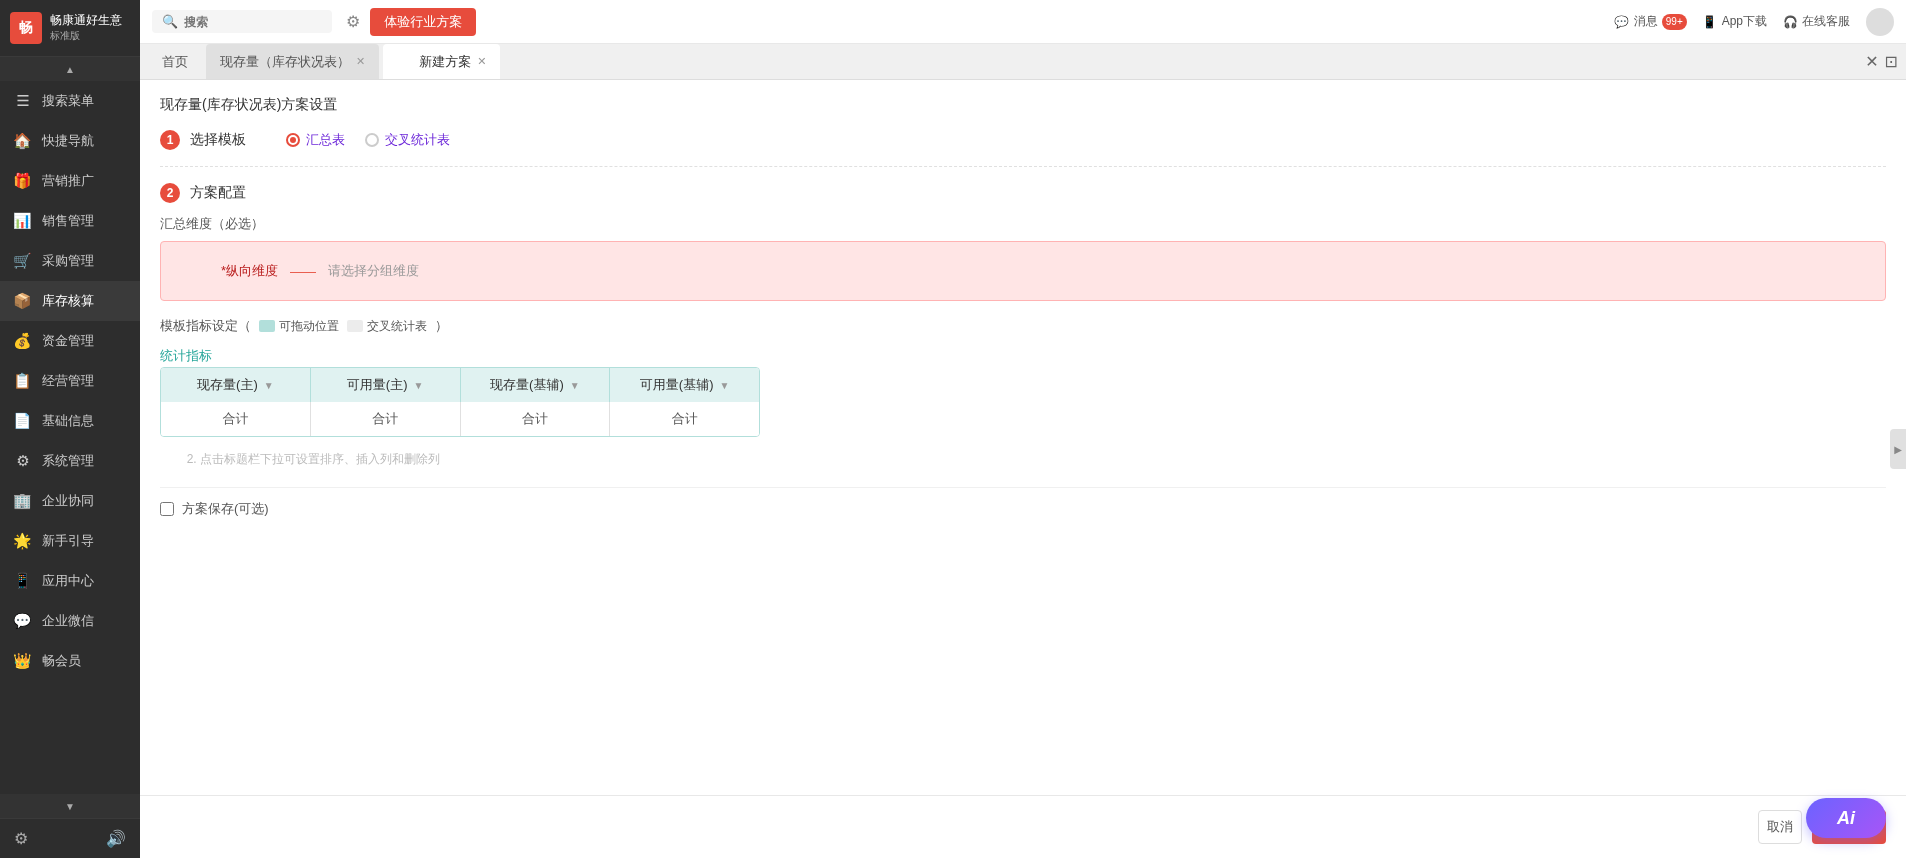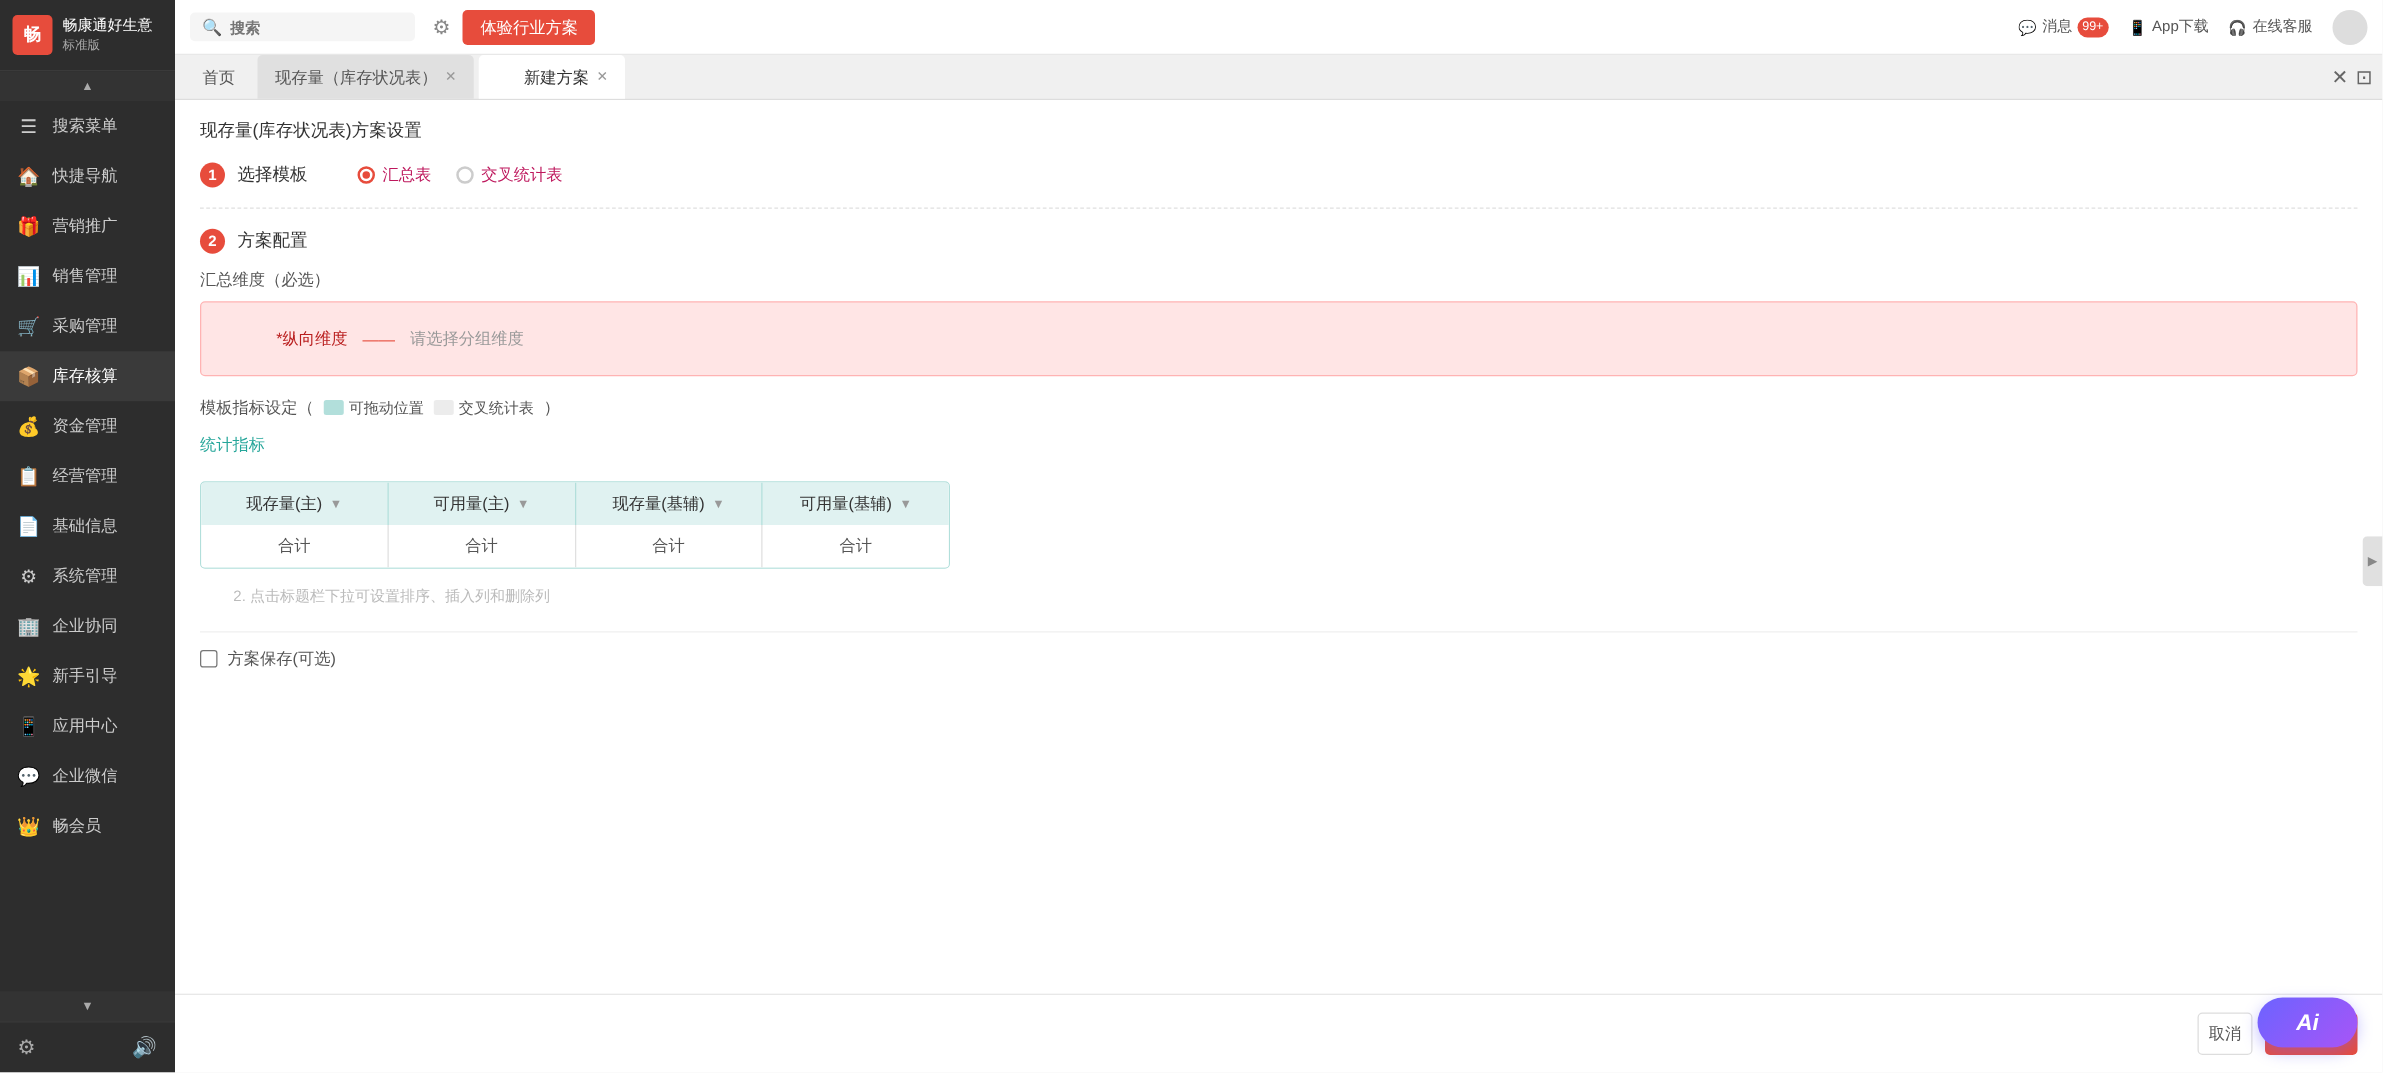--- a/index.html
+++ b/index.html
@@ -137,21 +137,21 @@
       background: #e74c3c; color: #fff;
       border-radius: 50%;
       display: flex; align-items: center; justify-content: center;
       font-size: 12px; font-weight: bold; flex-shrink: 0;
     }
     .section-title { font-size: 14px; color: #333; font-weight: 500; }
     .section-divider { border: none; border-top: 1px dashed #e0e0e0; margin: 16px 0; }
 
     
     .radio-group { display: flex; align-items: center; gap: 20px; margin-left: 30px; }
-    .radio-item { display: flex; align-items: center; gap: 6px; cursor: pointer; font-size: 13px; color: #be185d; justify-content: flex-end; }
+    .radio-item { display: flex; align-items: center; gap: 6px; cursor: pointer; font-size: 13px; color: #6d28d9; justify-content: flex-end; }
     .radio-circle {
       width: 14px; height: 14px; border-radius: 50%;
       border: 2px solid #ccc;
       display: flex; align-items: center; justify-content: center;
     }
     .radio-circle.checked { border-color: #e74c3c; }
     .radio-circle.checked::after {
       content: ''; width: 6px; height: 6px; border-radius: 50%; background: #e74c3c;
     }
 
@@ -172,21 +172,21 @@
     .pink-area-select { color: #999; font-size: 13px; }
 
     
     .indicator-settings { margin-bottom: 12px; }
     .indicator-settings-label { font-size: 13px; color: #555; display: flex; align-items: center; gap: 8px; margin-bottom: 10px; }
     .legend-item { display: flex; align-items: center; gap: 4px; font-size: 12px; color: #555; }
     .legend-box-movable { width: 16px; height: 12px; background: #b2dfdb; border-radius: 2px; }
     .legend-box-fixed { width: 16px; height: 12px; background: #e0e0e0; border-radius: 2px; opacity: 0.6; }
 
     
-    .stats-section-label { font-size: 13px; color: #26a69a; margin-bottom: 20px; font-weight: 500; }
+    .stats-section-label { font-size: 13px; color: #26a69a; margin-bottom: 2px; font-weight: 500; }
     .stats-table { border: 1px solid #b2dfdb; border-radius: 4px; overflow: hidden; width: fit-content; min-width: 600px; }
     .stats-table-header {
       display: flex; background: #e0f2f1;
     }
     .stats-col {
       flex: 1; min-width: 140px;
       display: flex; align-items: center; justify-content: center;
       padding: 8px 10px;
       border-right: 1px solid #b2dfdb;
       font-size: 13px; color: #333;

